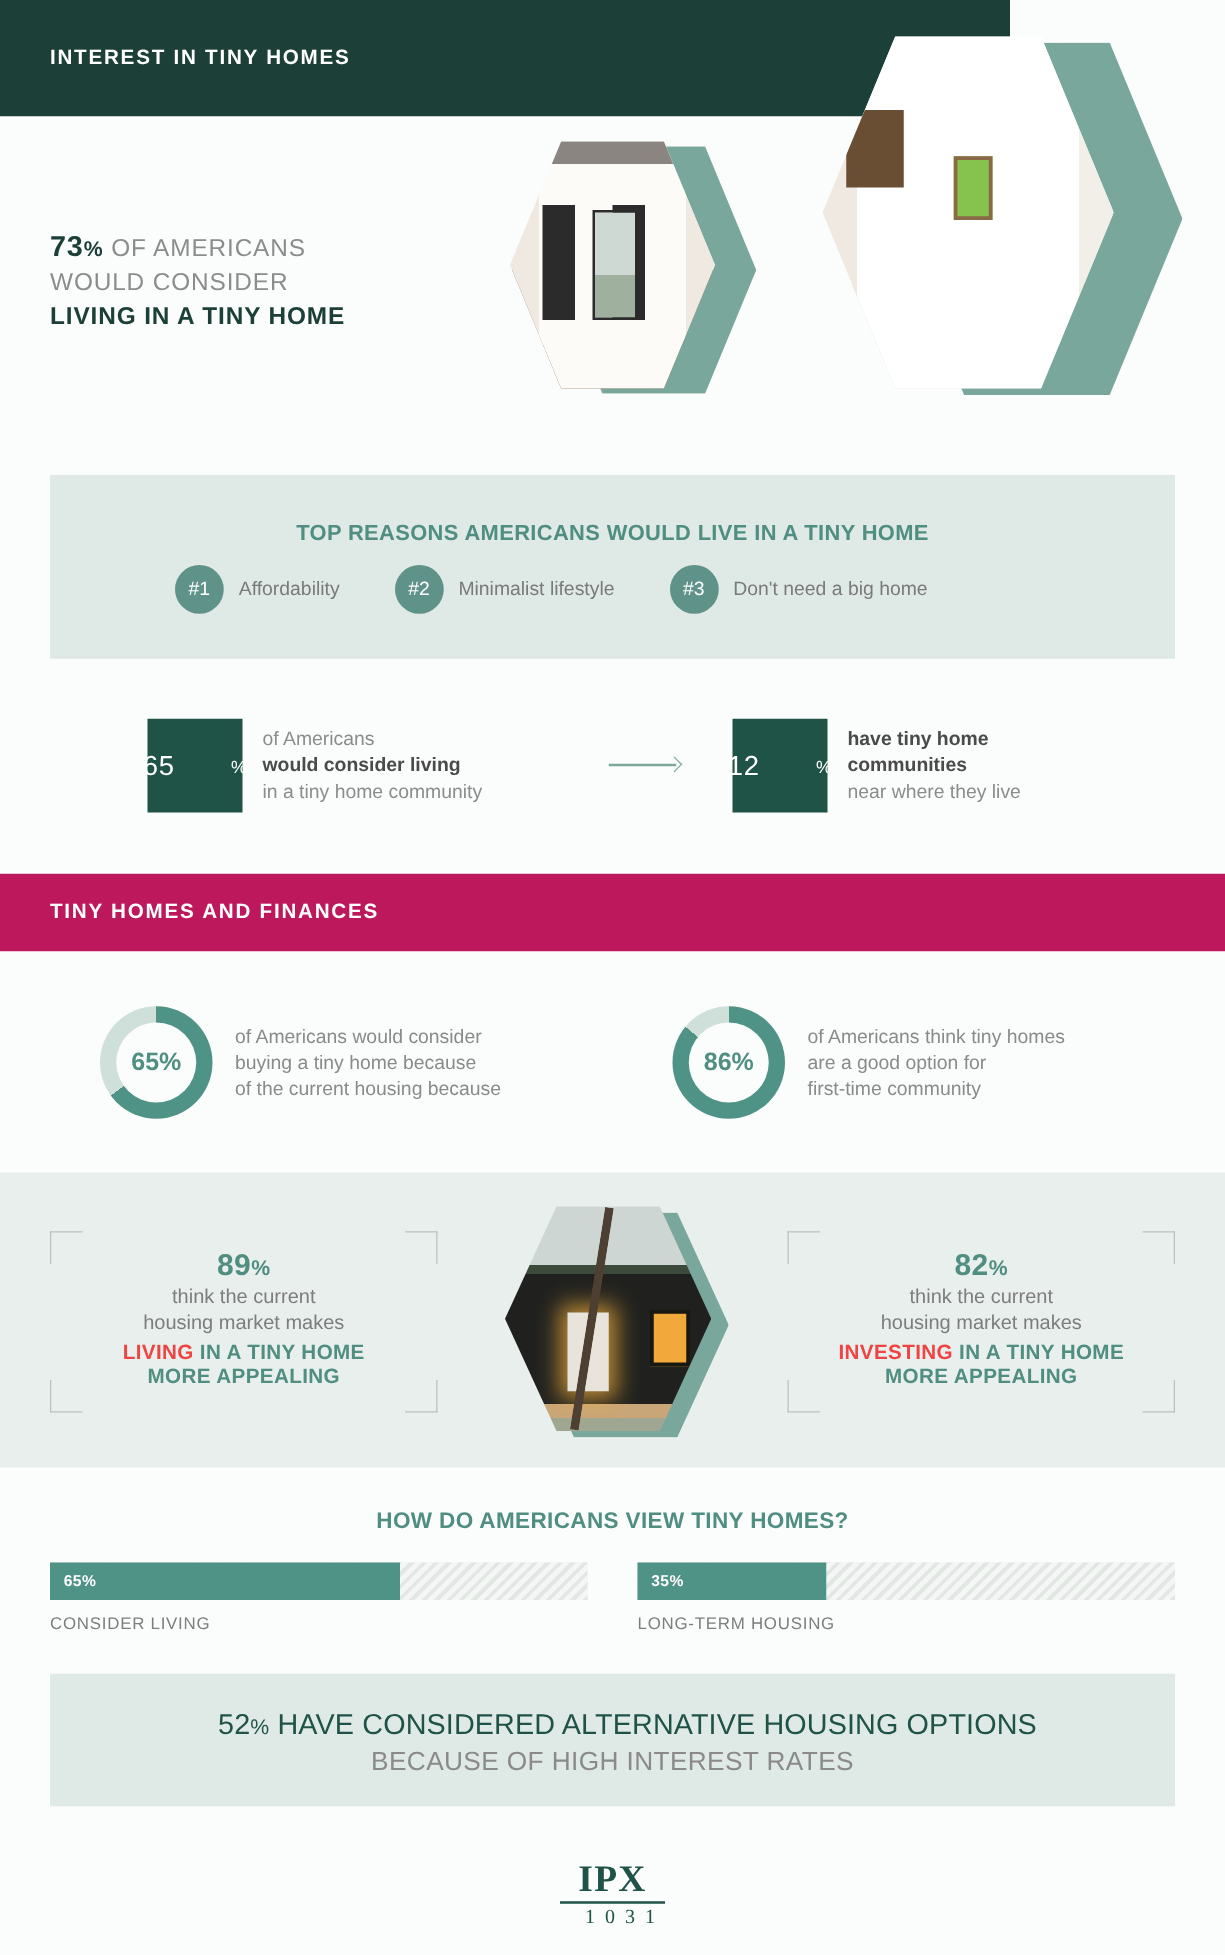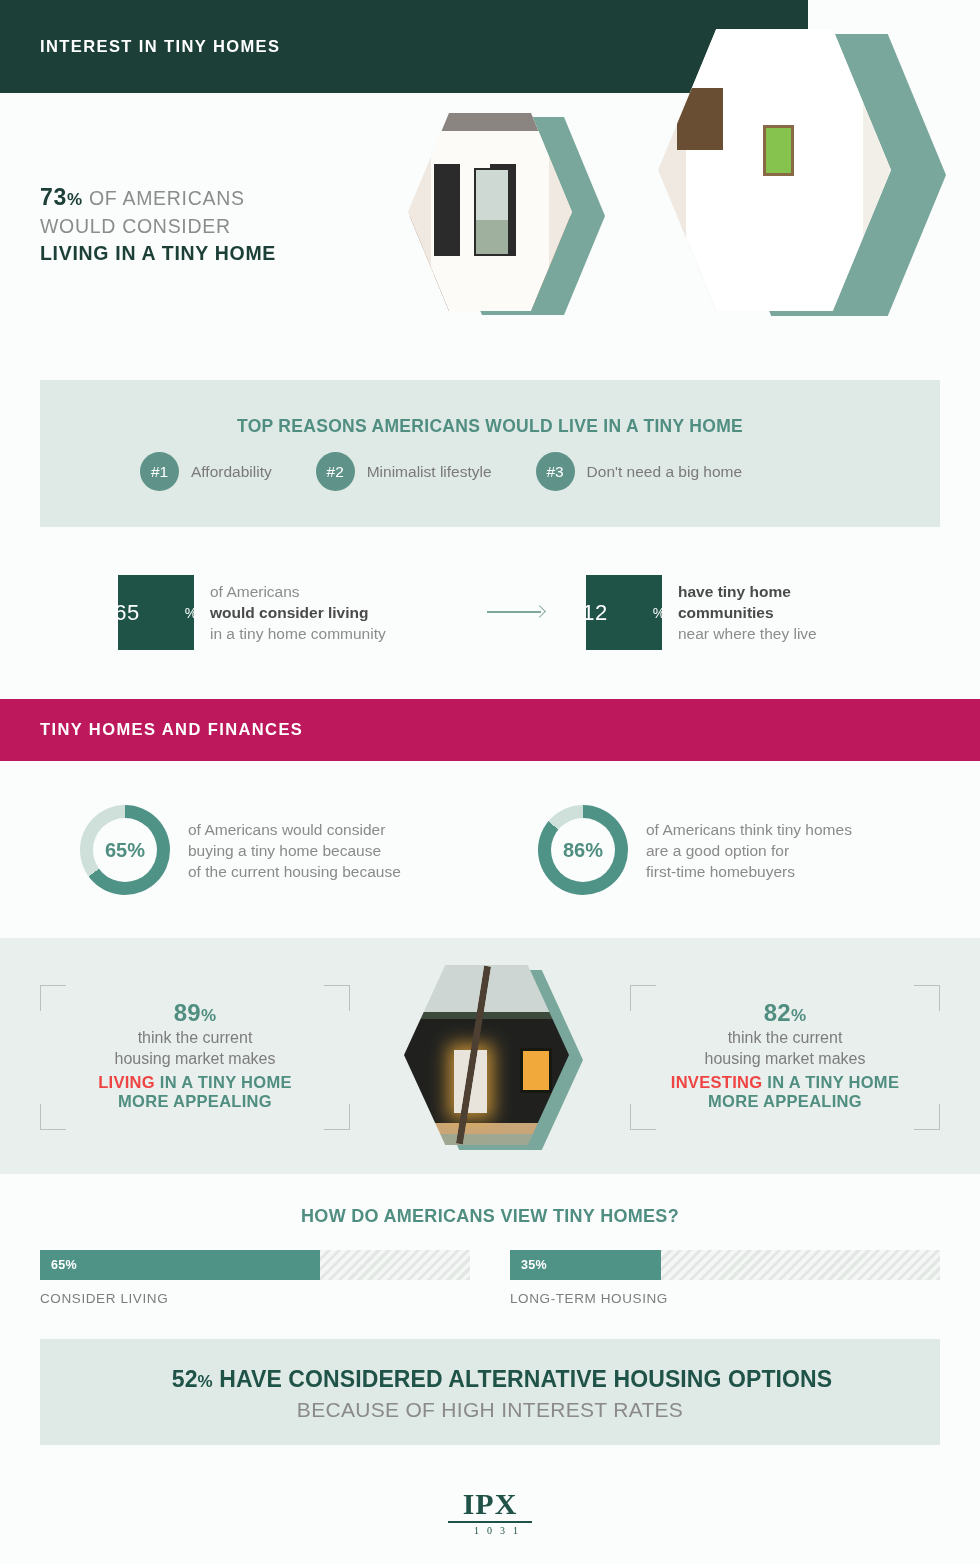--- a/index.html
+++ b/index.html
@@ -198,33 +198,33 @@
     display: flex; align-items: center;
   }
   .bar-fill span { color: #fff; font-size: 12.5px; font-weight: bold; margin-left: 11px; letter-spacing: .3px; }
   .bar-label { margin-top: 11px; color: #7d7d7d; font-size: 13.5px; letter-spacing: .6px; }
 
   
   .callout {
     position: absolute; left: 40px; top: 1339px; width: 900px; height: 106px;
     background: #dfe9e6; text-align: center;
   }
-  .callout .l1 { margin-top: 27px; color: #1f5348; font-weight: bold; font-size: 23px; letter-spacing: .1px; padding-left: 24px; }
+  .callout .l1 { margin-top: 27px; color: #1f5348; font-weight: normal; font-size: 23px; letter-spacing: .1px; padding-left: 24px; }
   .callout .l1 .p { font-size: 17px; }
   .callout .l2 { margin-top: 5px; color: #8a8a8a; font-size: 21px; letter-spacing: .3px; }
 
   
   .logo { position: absolute; left: 0; right: 0; top: 1489px; text-align: center; }
   .logo .ipx {
     font-family: "Liberation Serif", serif; font-weight: bold; font-size: 30px;
     color: #1f5348; letter-spacing: 1px; line-height: 1;
   }
   .logo .rule { width: 84px; height: 2px; background: #1f5348; margin: 2px auto 2px; }
   .logo .num {
-    font-family: "Liberation Serif", serif; font-size: 10px; color: #1f5348;
+    font-family: "Liberation Serif", serif; font-size: 16px; color: #1f5348;
     letter-spacing: 8px; padding-left: 20px;
   }
 </style>
 </head>
 <body>
 
 <div class="page">
 
   <div class="hdr-dark">
     <div class="hdr-title">INTEREST IN TINY HOMES</div>
@@ -303,21 +303,21 @@
         <span>of the current housing because</span>
       </div>
     </div>
     <div class="donut-item" style="left:538px; top:0;">
       <div class="donut" id="donut-1" style="background: conic-gradient(rgb(79, 146, 134) 0deg, rgb(79, 146, 134) 309.6deg, rgb(207, 224, 218) 309.6deg, rgb(207, 224, 218) 360deg);">
         <div class="hole">86%</div>
       </div>
       <div class="donut-text">
         <span>of Americans think tiny homes</span><br>
         <span>are a good option for</span><br>
-        <span>first-time homebuyers</span>
+        <span>first-time community</span>
       </div>
     </div>
   </div>
 
   <div class="band"></div>
 
   <div class="hex hex-shadow photo-3-sh"></div>
   <div class="hex photo-3"></div>
   <div class="tree"></div>
 

